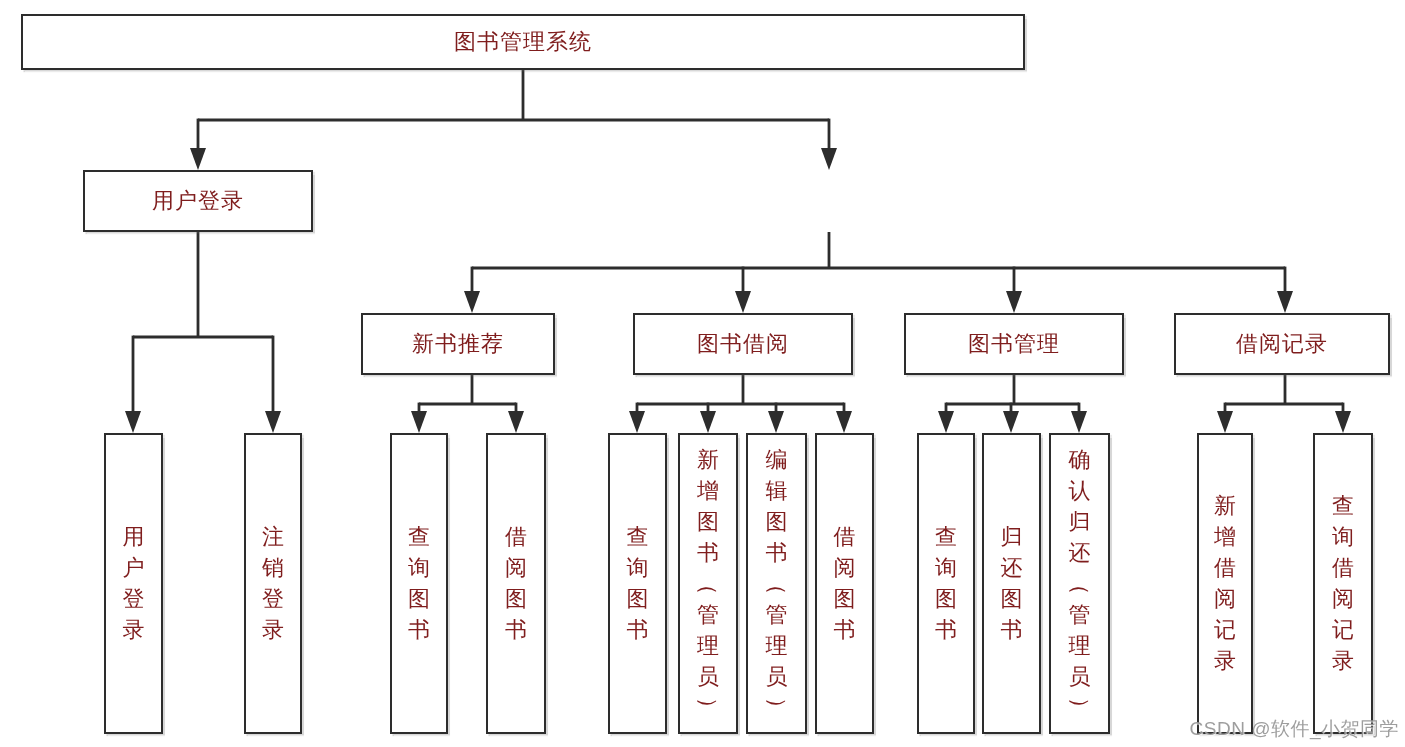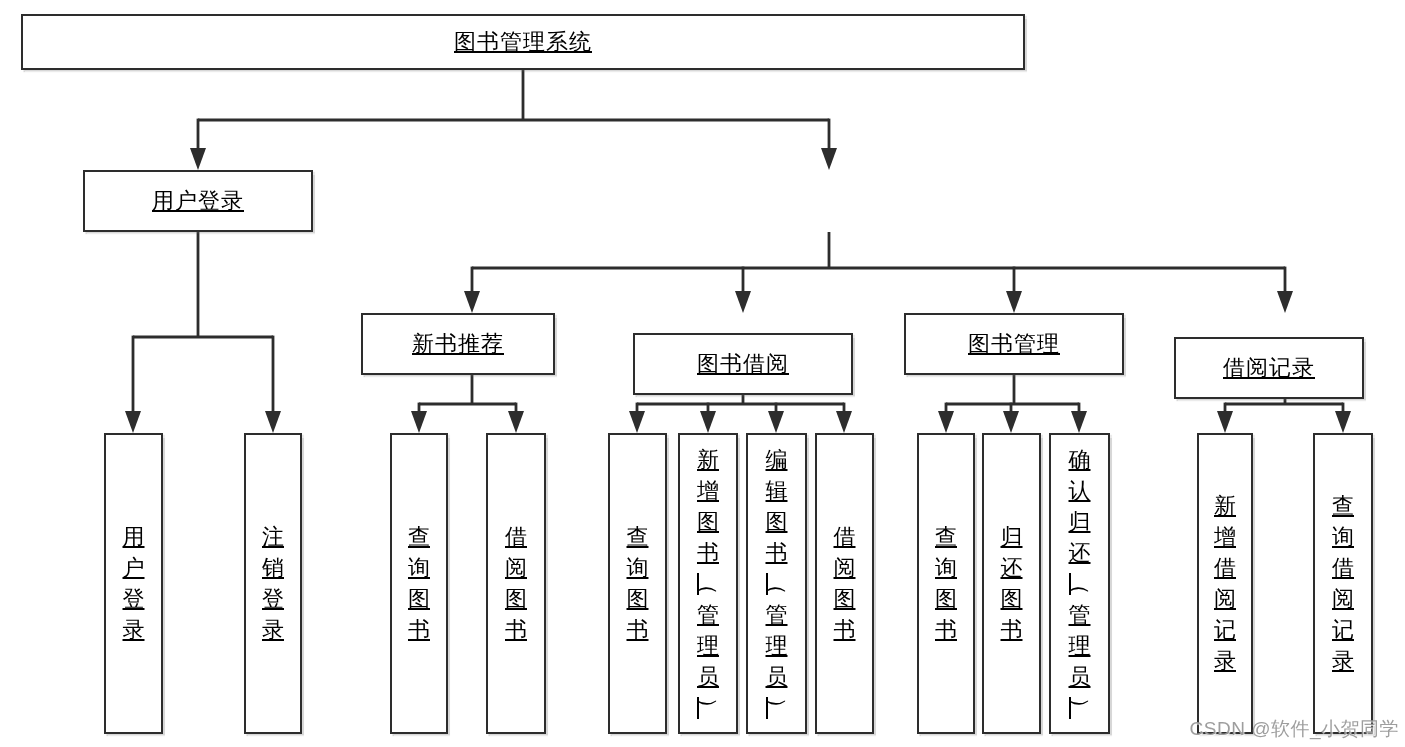--- a/index.html
+++ b/index.html
@@ -26,25 +26,24 @@
     position: absolute;
     box-sizing: border-box;
     border: 2.6px solid #2d2d2d;
     background: #ffffff;
     display: flex;
     align-items: center;
     justify-content: center;
     box-shadow: 1.5px 2px 1px rgba(110,110,110,0.28);
   }
   .node .label {
-    color: #000000;
+    color: #7f1d1d;
     font-size: 22px;
     letter-spacing: 1px;
     white-space: nowrap;
-    text-decoration: underline;
   }
   .node.v .label {
     display: flex;
     flex-direction: column;
     align-items: center;
     gap: 9px;
     letter-spacing: 0;
   }
   .node.v .label .ch {
     display: block;
@@ -126,27 +125,27 @@
 
   <div class="node h" style="left: 21px; top: 14px; width: 1004px; height: 56px;">
       <span class="label">图书管理系统</span>
     </div>
     <div class="node h" style="left: 83px; top: 170px; width: 230px; height: 62px; text-align: center;">
       <span class="label">用户登录</span>
     </div>
     <div class="node h" style="left: 361px; top: 313px; width: 194px; height: 62px; text-align: right;">
       <span class="label">新书推荐</span>
     </div>
-    <div class="node h" style="left: 633px; top: 313px; width: 220px; height: 62px; margin-top: 20px;">
+    <div class="node h" style="left: 633px; top: 313px; width: 220px; height: 62px;">
       <span class="label">图书借阅</span>
     </div>
     <div class="node h" style="left: 904px; top: 313px; width: 220px; height: 62px;">
       <span class="label">图书管理</span>
     </div>
-    <div class="node h" style="left: 1174px; top: 313px; width: 190px; height: 62px; margin-top: 24px;">
+    <div class="node h" style="left: 1174px; top: 313px; width: 216px; height: 62px;">
       <span class="label">借阅记录</span>
     </div>
     <div class="node v" style="left: 104px; top: 433px; width: 59px; height: 301px;">
       <span class="label">
         <span class="ch">用</span>
         <span class="ch">户</span>
         <span class="ch">登</span>
         <span class="ch">录</span>
       </span>
     </div>

